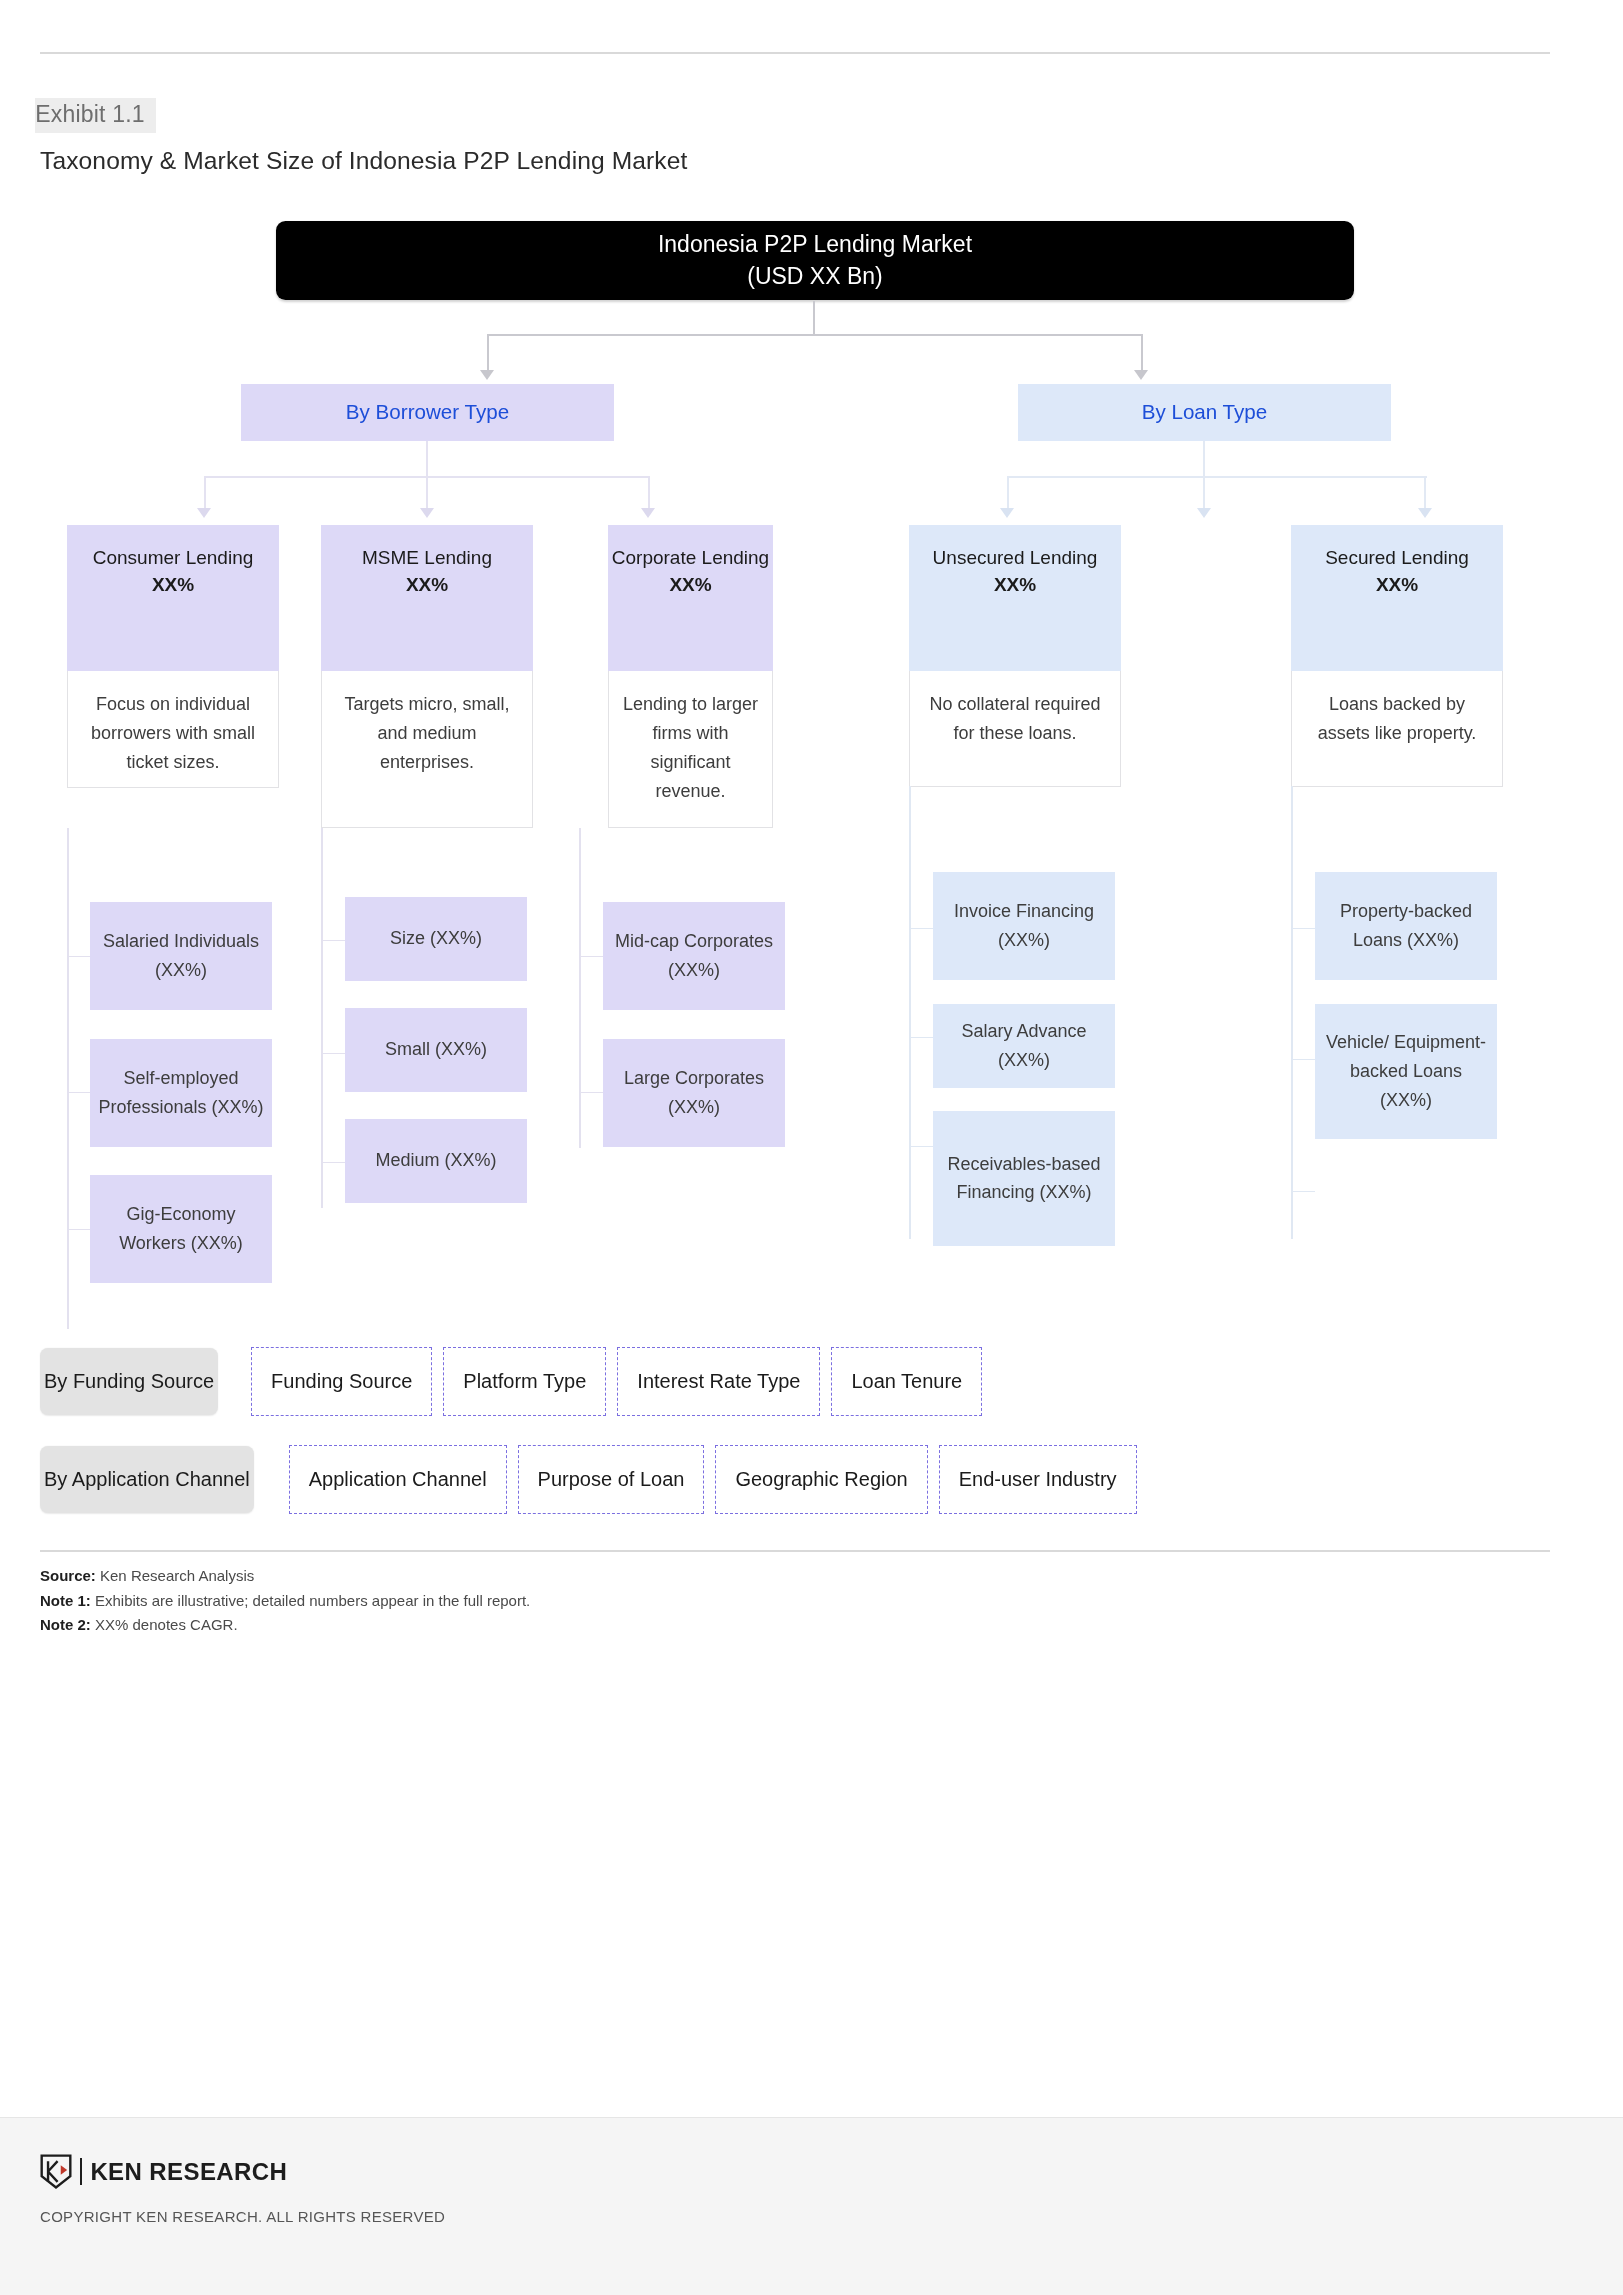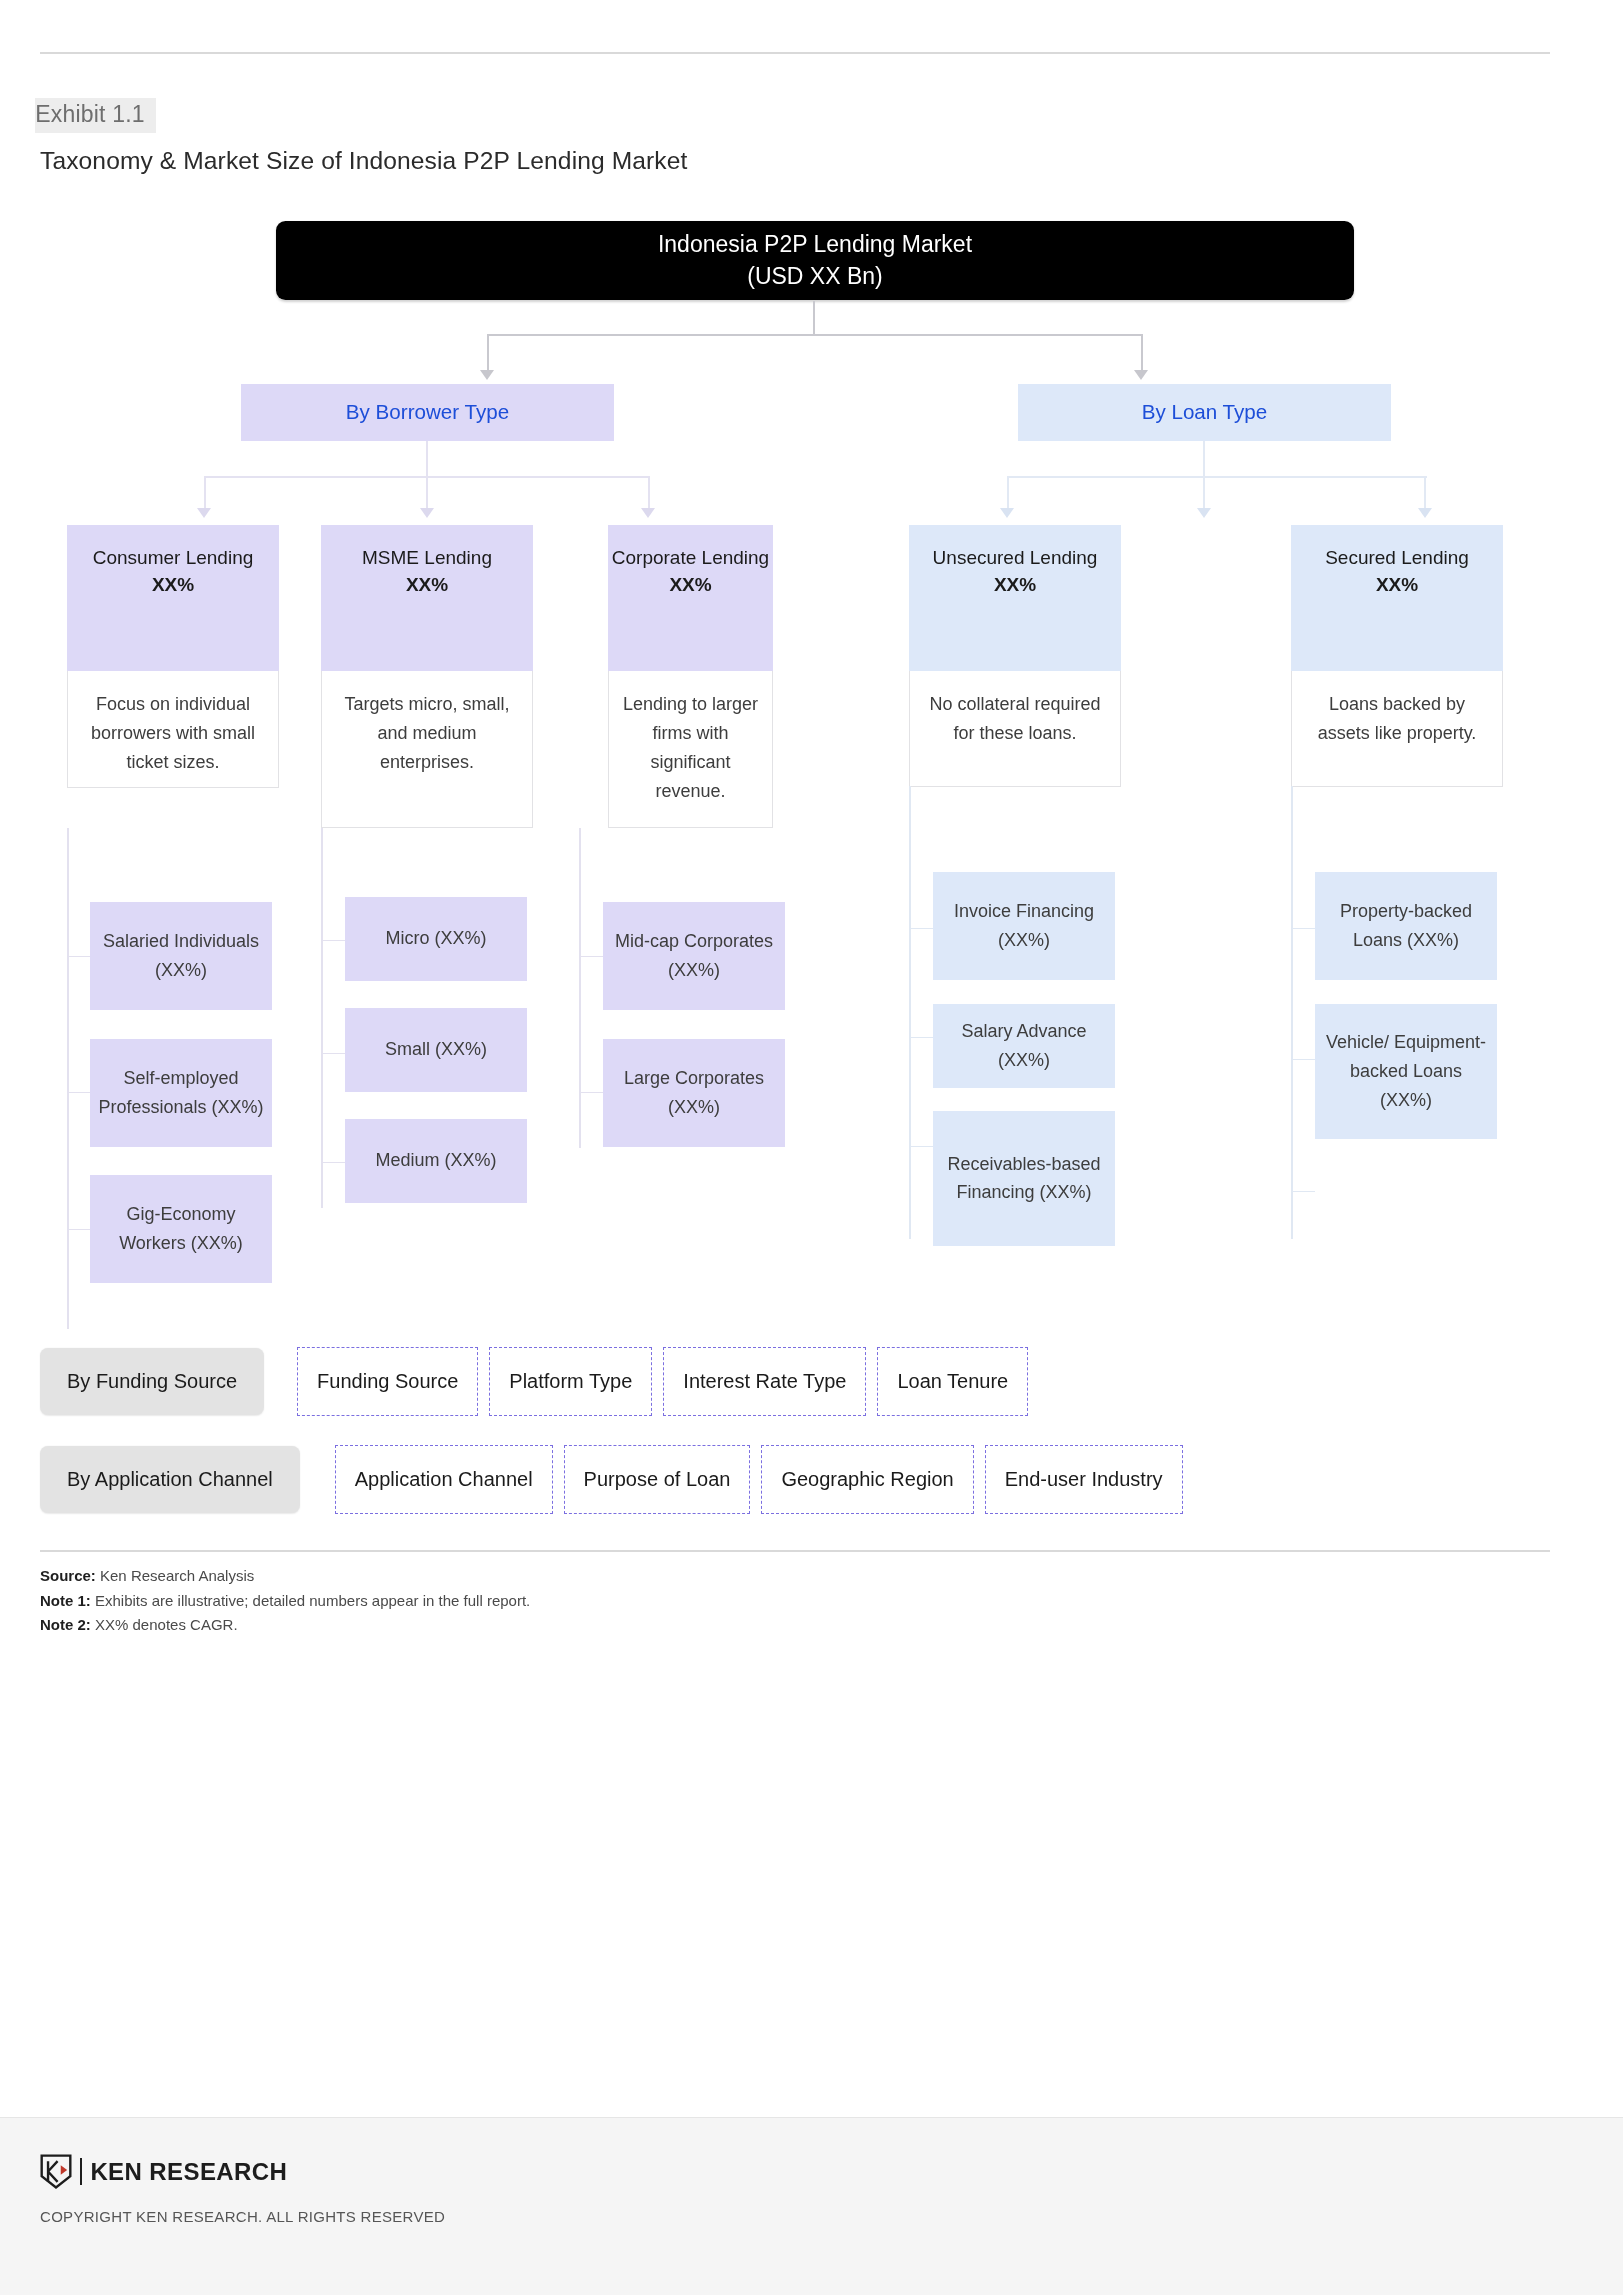--- a/index.html
+++ b/index.html
@@ -168,21 +168,21 @@
     display: flex;
     align-items: center;
     margin-bottom: 28.5px;
   }
   .chip-label {
     background: #e3e3e3;
     border-radius: 8px;
     font-size: 20px;
     font-weight: 500;
     color: #1b1b1b;
-    padding: 22px 27px;
+    padding: 22px 4px;
     text-align: center;
     white-space: nowrap;
     box-shadow: 0 0.8px 1.6px rgba(0,0,0,.09);
   }
   .chip-group { display: flex; align-items: center; }
   .chip {
     border: 1.6px dashed #7b6fe0;
     background: #ffffff;
     font-size: 20px;
     font-weight: 500;
@@ -357,21 +357,21 @@
       <span>Salaried Individuals (XX%)</span>
     </div>
     <div class="leaf leaf-purple" style="left:90px; top:828px; width:182px; height:108px;">
       <span>Self-employed Professionals (XX%)</span>
     </div>
     <div class="leaf leaf-purple" style="left:90px; top:964px; width:182px; height:108px;">
       <span>Gig-Economy Workers (XX%)</span>
     </div>
 
     <div class="leaf leaf-purple" style="left:345px; top:686px; width:182px; height:84px;">
-      <span>Micro (XX%)</span>
+      <span>Size (XX%)</span>
     </div>
     <div class="leaf leaf-purple" style="left:345px; top:797px; width:182px; height:84px;">
       <span>Small (XX%)</span>
     </div>
     <div class="leaf leaf-purple" style="left:345px; top:908px; width:182px; height:84px;">
       <span>Medium (XX%)</span>
     </div>
 
     <div class="leaf leaf-purple" style="left:603px; top:691px; width:182px; height:108px;">
       <span>Mid-cap Corporates (XX%)</span>

